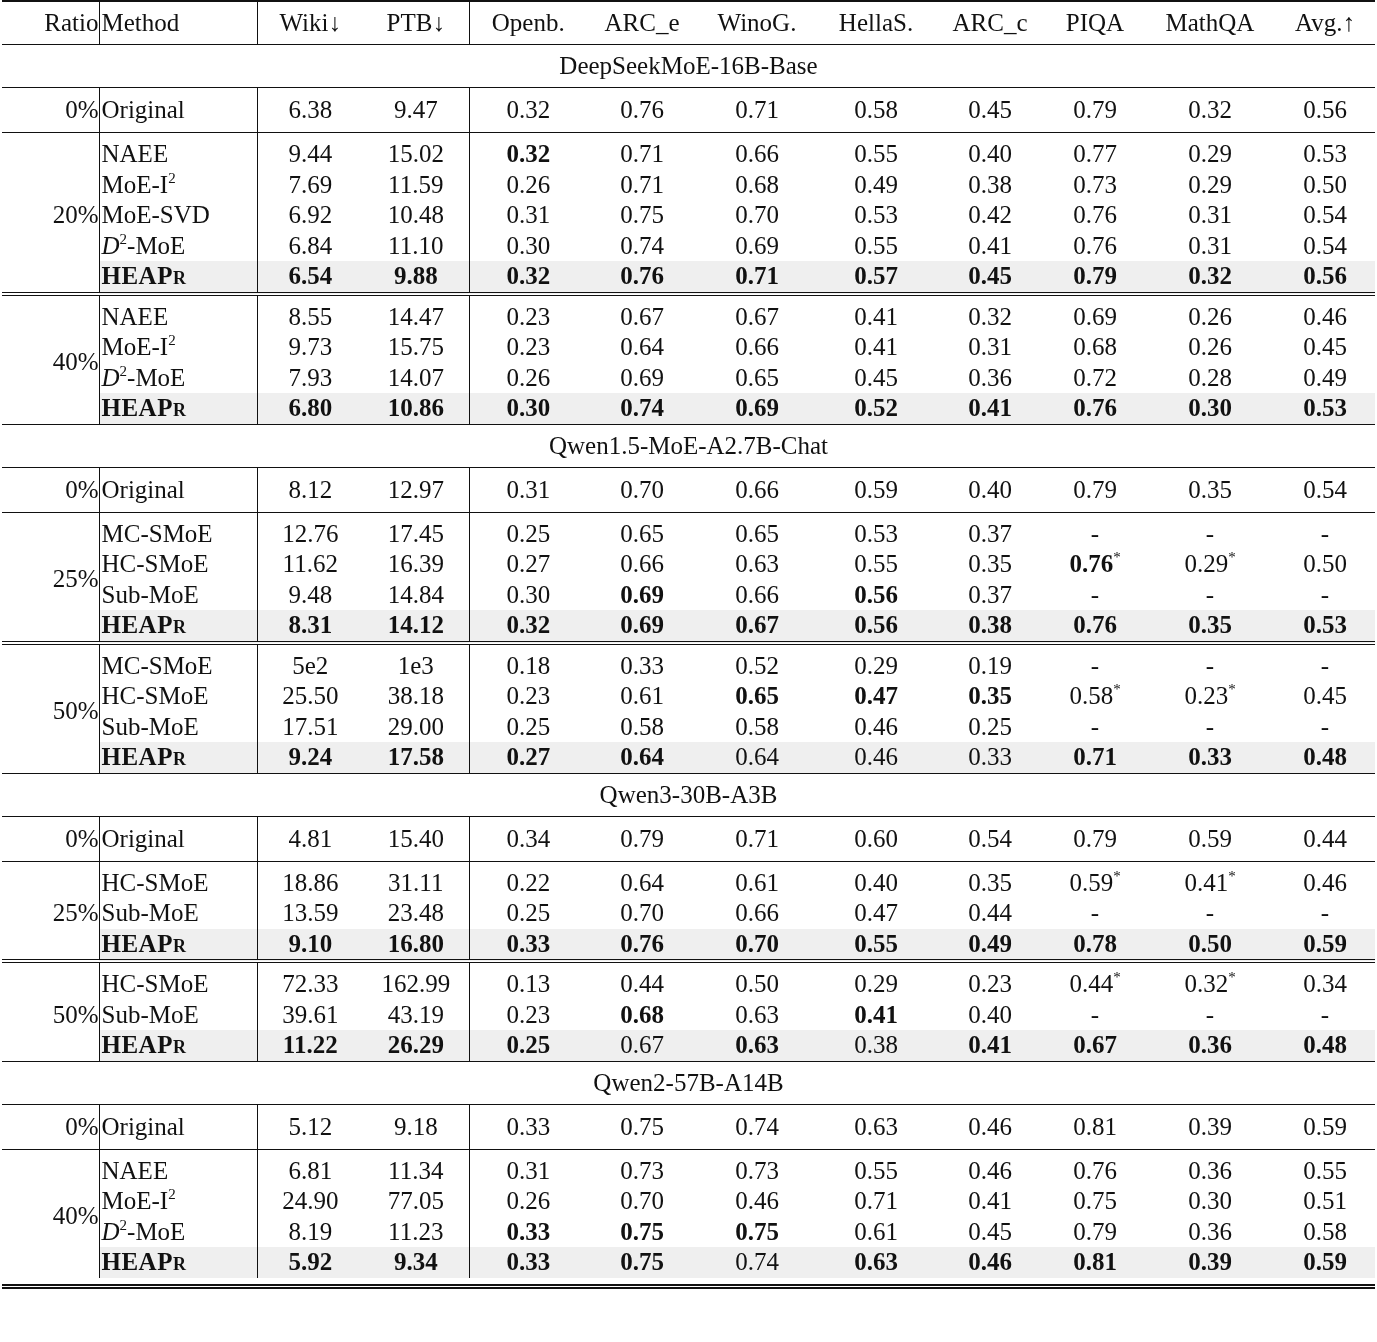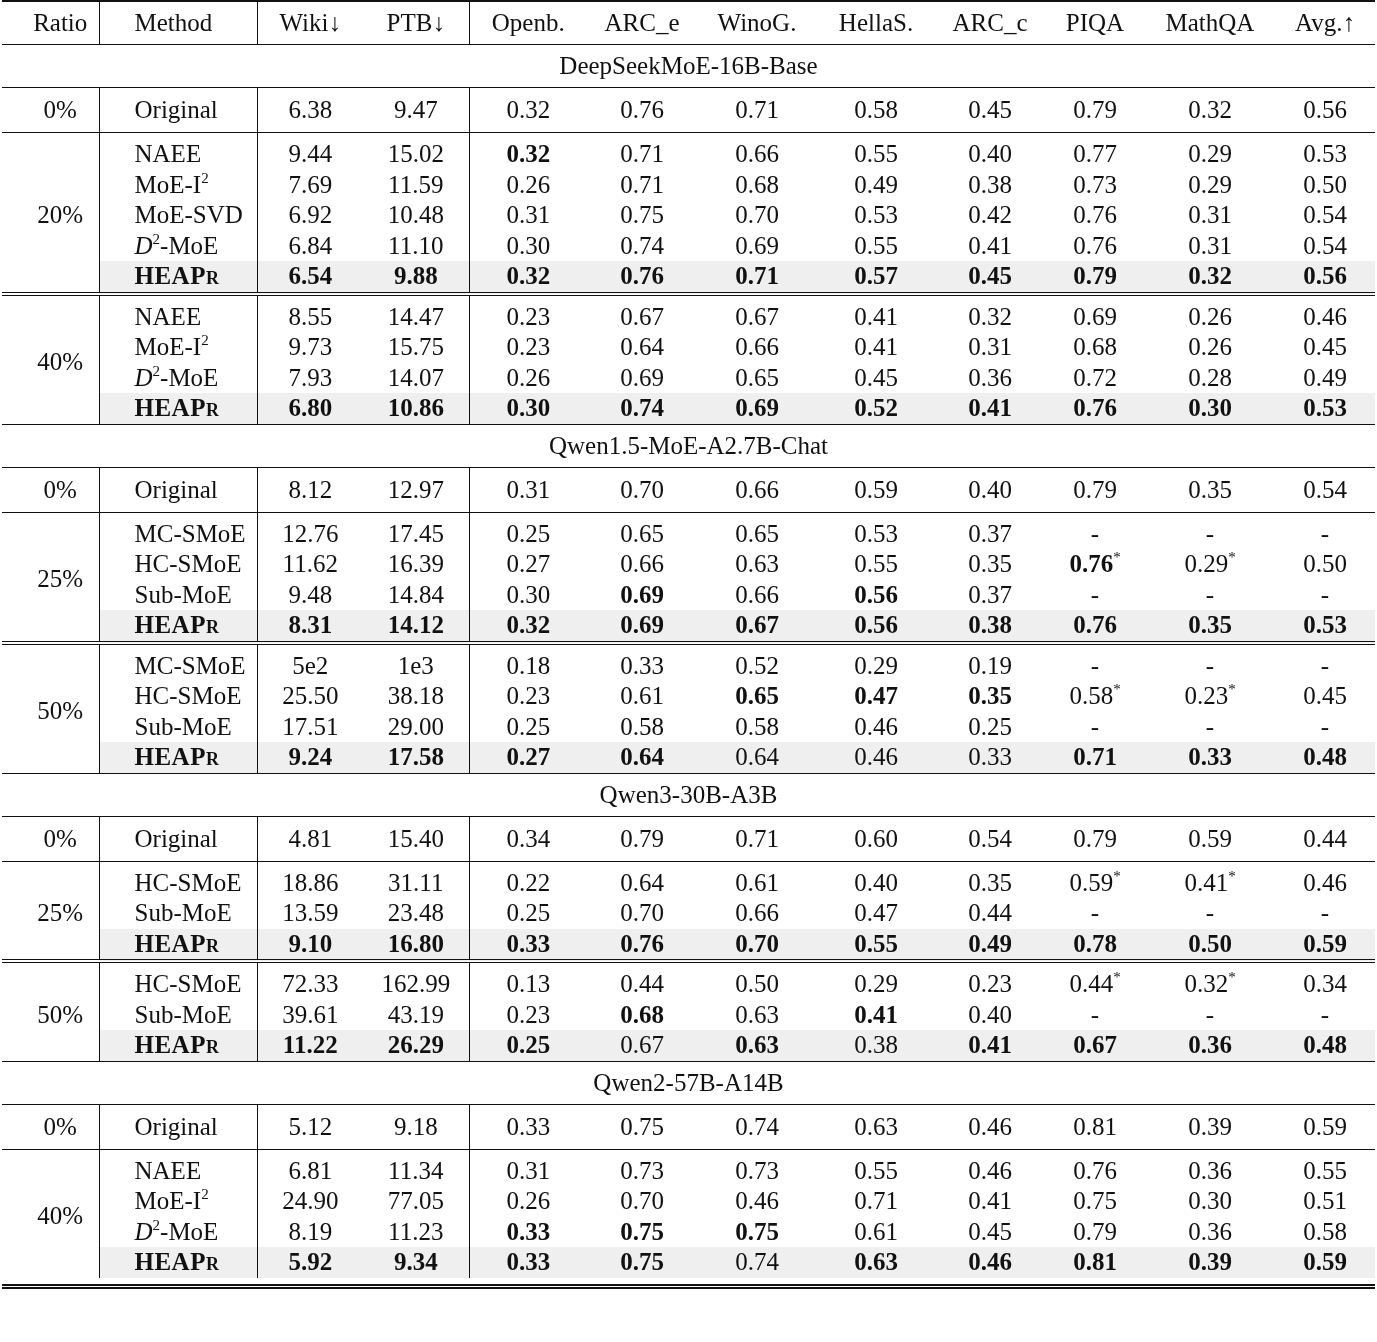--- a/index.html
+++ b/index.html
@@ -1,22 +1,22 @@
 <!DOCTYPE html>
 <html><head>
 <meta charset="utf-8">
 <style>
   html, body { margin: 0; padding: 0; background: #ffffff; }
   body { width: 1377px; height: 1342px; overflow: hidden; font-family: "Liberation Serif", "DejaVu Serif", serif; color: #111; }
   table { border-collapse: collapse; width: 1373px; margin-left: 2px; font-size: 25px; table-layout: fixed; }
   td, th { padding: 0; text-align: center; white-space: nowrap; font-weight: normal; line-height: 30.5px; }
   .top-rule { border-top: 2.5px solid #111; }
   thead th { height: 42px; line-height: 42px; border-bottom: 1.5px solid #111; }
-  th.ratio, td.ratio { text-align: center; padding-left: 20px; }
-  th.method, td.method { text-align: left; padding-left: 35px; }
+  th.ratio, td.ratio { text-align: right; padding-left: 20px; }
+  th.method, td.method { text-align: left; padding-left: 2px; }
   .vline { border-right: 1.5px solid #111; }
   .group-title td { font-weight: normal; height: 42px; line-height: 42px; border-bottom: 1.5px solid #111; border-top: 1.5px solid #111; }
   .group-title.first td { border-top: none; }
   tr.sep-top td { border-top: 1.5px solid #111; }
   tr.dbl-top td { border-top: 4px double #111; }
   tr.single td { height: 44px; line-height: 44px; }
   tr.first-in-block td { padding-top: 6px; }
   tr.hl td.hlc { background: #efefef; }
   .b { font-weight: bold; }
   .sc { font-variant: small-caps; font-weight: bold; letter-spacing: 0.5px; }

